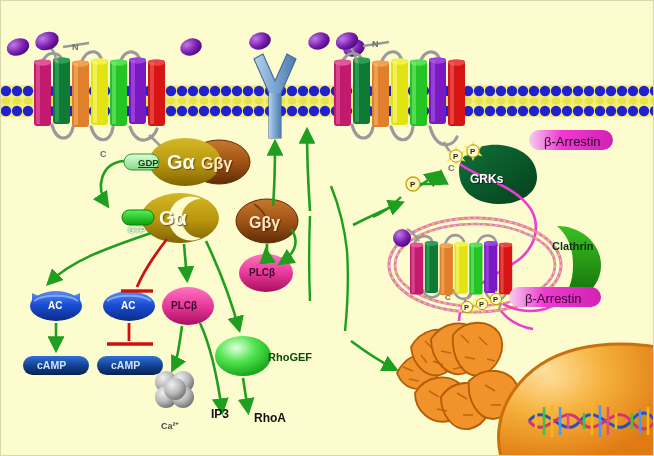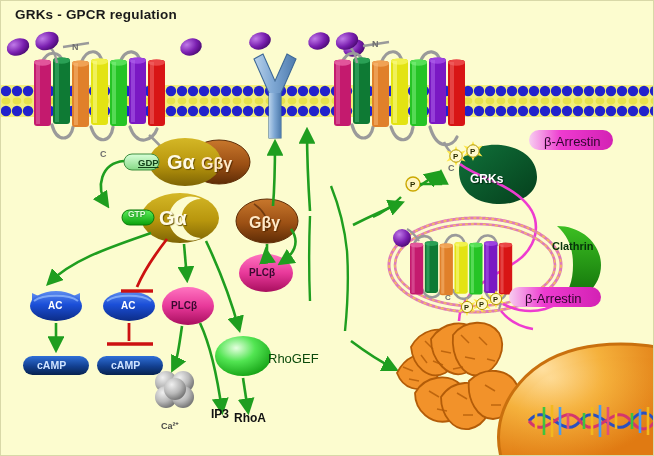--- a/index.html
+++ b/index.html
@@ -23,21 +23,21 @@
     white-space:pre;
   }
   .lbl{position:absolute;white-space:nowrap;}
   
   .t-ga{font-size:20px;font-weight:bold;color:#fffbe6;text-shadow:1px 1px 1px #6b5600;}
   .t-gbg{font-size:16px;font-weight:bold;color:#ffe9c8;text-shadow:1px 1px 1px #5a2c00;}
   .t-gdp{font-size:9.5px;font-weight:bold;color:#14421a;}
   .t-gtp{font-size:8.5px;font-weight:bold;color:#dfffd8;text-shadow:0 0 2px #0a5a10;}
   .t-white-sm{font-size:9px;font-weight:bold;color:#ffffff;}
   .t-plc{font-size:10px;font-weight:bold;color:#3a0a30;}
-  .t-rho{font-size:13px;font-weight:normal;color:#0b3f0b;padding-left:48px;}
+  .t-rho{font-size:11px;font-weight:bold;color:#0b3f0b;padding-left:48px;}
   .t-grks{font-size:12px;font-weight:bold;color:#ffffff;text-shadow:1px 1px 1px #002a10;}
   .t-clath{font-size:11px;font-weight:bold;color:#06330a;}
   .t-arr{font-size:13px;font-weight:normal;color:#30062e;}
   .t-out{font-size:12px;font-weight:bold;color:#111;}
   .t-p{font-size:8px;font-weight:bold;color:#2b2b00;}
   .t-nc{font-size:9px;font-weight:bold;color:#6d6d6d;}
   .t-ca{font-size:9px;font-weight:bold;color:#4a4a4a;}
 </style>
 </head>
 <body>
@@ -529,47 +529,46 @@
           <line x1="607" y1="406" x2="607" y2="434" stroke="#e0507a"></line>
           <line x1="615" y1="412" x2="615" y2="428" stroke="#f2b81e"></line>
           <line x1="631" y1="412" x2="631" y2="428" stroke="#3ec43e"></line>
           <line x1="639" y1="408" x2="639" y2="432" stroke="#4a9cf0"></line>
           <line x1="647" y1="406" x2="647" y2="434" stroke="#f2b81e"></line>
         </g>
       </g>
     </g>
   </svg>
 
-  <div class="title lbl">GRKs - GPCR  regulation</div>
 
   <div class="lbl t-nc" style="left:71px;top:41px;">N</div>
   <div class="lbl t-nc" style="left:371px;top:38px;">N</div>
   <div class="lbl t-nc" style="left:99px;top:148px;">C</div>
   <div class="lbl t-nc" style="left:447px;top:162px;">C</div>
   <div class="lbl t-nc" style="left:444px;top:292px;font-size:8px;">C</div>
 
   <div class="lbl t-gdp" style="left:137px;top:156px;text-decoration:underline;">GDP</div>
-  <div class="lbl t-gtp" style="left:127px;top:208px;">GTP</div>
+  <div class="lbl t-gtp" style="left:127px;top:224px;">GTP</div>
 
   <div class="lbl t-ga" style="left:166px;top:150px;">Gα</div>
   <div class="lbl t-gbg" style="left:200px;top:154px;">Gβγ</div>
   <div class="lbl t-ga" style="left:158px;top:206px;">Gα</div>
   <div class="lbl t-gbg" style="left:248px;top:213px;">Gβγ</div>
 
   <div class="lbl t-white-sm" style="left:47px;top:299px;font-size:10px;">AC</div>
   <div class="lbl t-white-sm" style="left:120px;top:299px;font-size:10px;">AC</div>
   <div class="lbl t-white-sm" style="left:36px;top:358px;font-size:10.5px;color:#cfe3ff;">cAMP</div>
   <div class="lbl t-white-sm" style="left:110px;top:358px;font-size:10.5px;color:#cfe3ff;">cAMP</div>
   <div class="lbl t-plc" style="left:170px;top:299px;">PLCβ</div>
   <div class="lbl t-plc" style="left:248px;top:266px;">PLCβ</div>
   <div class="lbl t-rho" style="left:219px;top:350px;color:#0b4a0b;">RhoGEF</div>
 
   <div class="lbl t-ca" style="left:160px;top:383px;margin-top:35px;">Ca²⁺</div>
   <div class="lbl t-out" style="left:210px;top:406px;">IP3</div>
-  <div class="lbl t-out" style="left:233px;top:410px;">RhoA</div>
+  <div class="lbl t-out" style="left:253px;top:410px;">RhoA</div>
 
   <div class="lbl t-grks" style="left:469px;top:171px;">GRKs</div>
   <div class="lbl t-arr" style="left:543px;top:133px;">β-Arrestin</div>
   <div class="lbl t-arr" style="left:524px;top:290px;">β-Arrestin</div>
   <div class="lbl t-clath" style="left:551px;top:239px;">Clathrin</div>
 
   <div class="lbl t-p" style="left:409px;top:179px;">P</div>
   <div class="lbl t-p" style="left:452px;top:151px;">P</div>
   <div class="lbl t-p" style="left:469px;top:146px;">P</div>
   <div class="lbl t-p" style="left:463px;top:302px;font-size:7.5px;">P</div>

